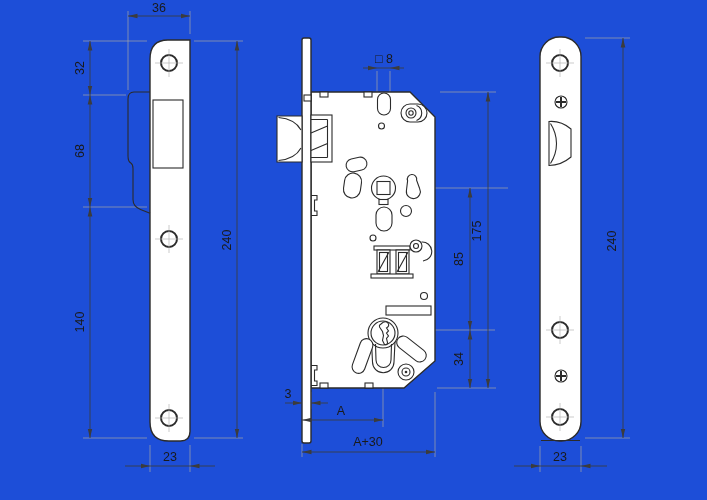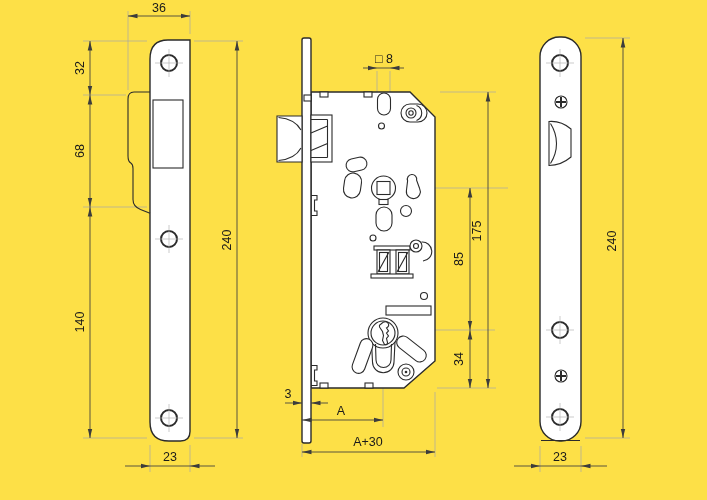--- a/index.html
+++ b/index.html
@@ -1,16 +1,16 @@
 <!DOCTYPE html>
 <html><head>
 <meta charset="utf-8">
 <style>
   html,body{margin:0;padding:0;background:#ffffff;}
-  .page{width:707px;height:500px;background:#fde047;position:relative;overflow:hidden;
+  .page{width:707px;height:500px;background:#1d4ed8;position:relative;overflow:hidden;
         font-family:"Liberation Sans","DejaVu Sans",sans-serif;}
   svg{display:block;}
   .outline{fill:#ffffff;stroke:#2b2b2b;stroke-width:1.4;}
   .detail{fill:#ffffff;stroke:#2b2b2b;stroke-width:1.1;}
   .detail-open{fill:none;stroke:#2b2b2b;stroke-width:1.1;}
   .bold-hole{fill:#ffffff;stroke:#2b2b2b;stroke-width:2;}
   .thin{stroke:#a8a8a8;stroke-width:0.7;fill:none;}
   .cross{stroke:#b4b4b4;stroke-width:0.7;fill:none;}
   .dim{stroke:#3c3c3c;stroke-width:0.85;fill:none;}
   .dimtxt{font-size:12.5px;fill:#1a1a1a;}

